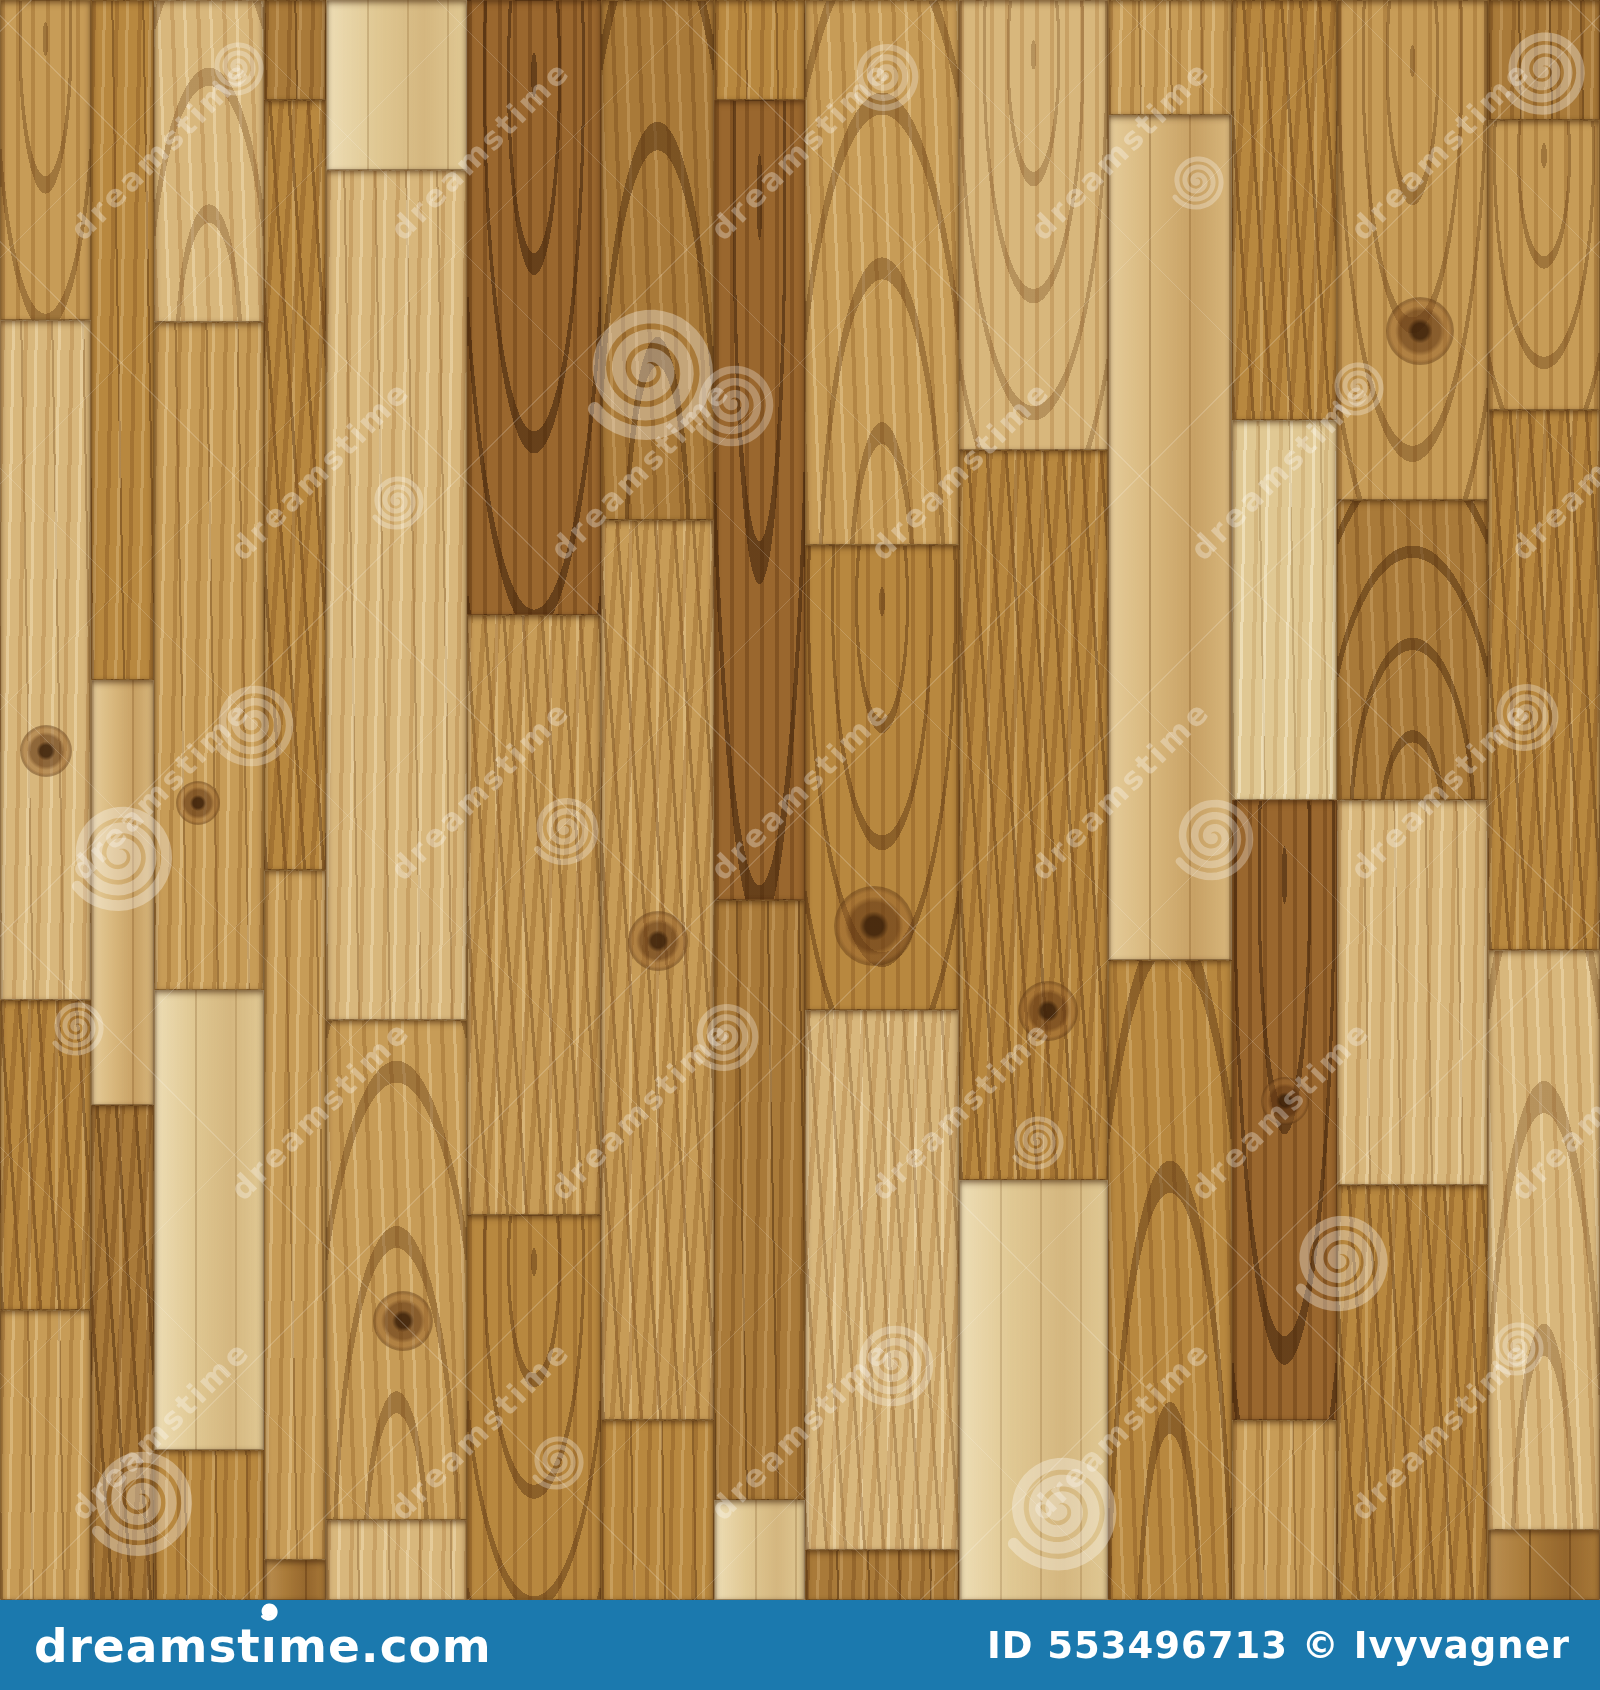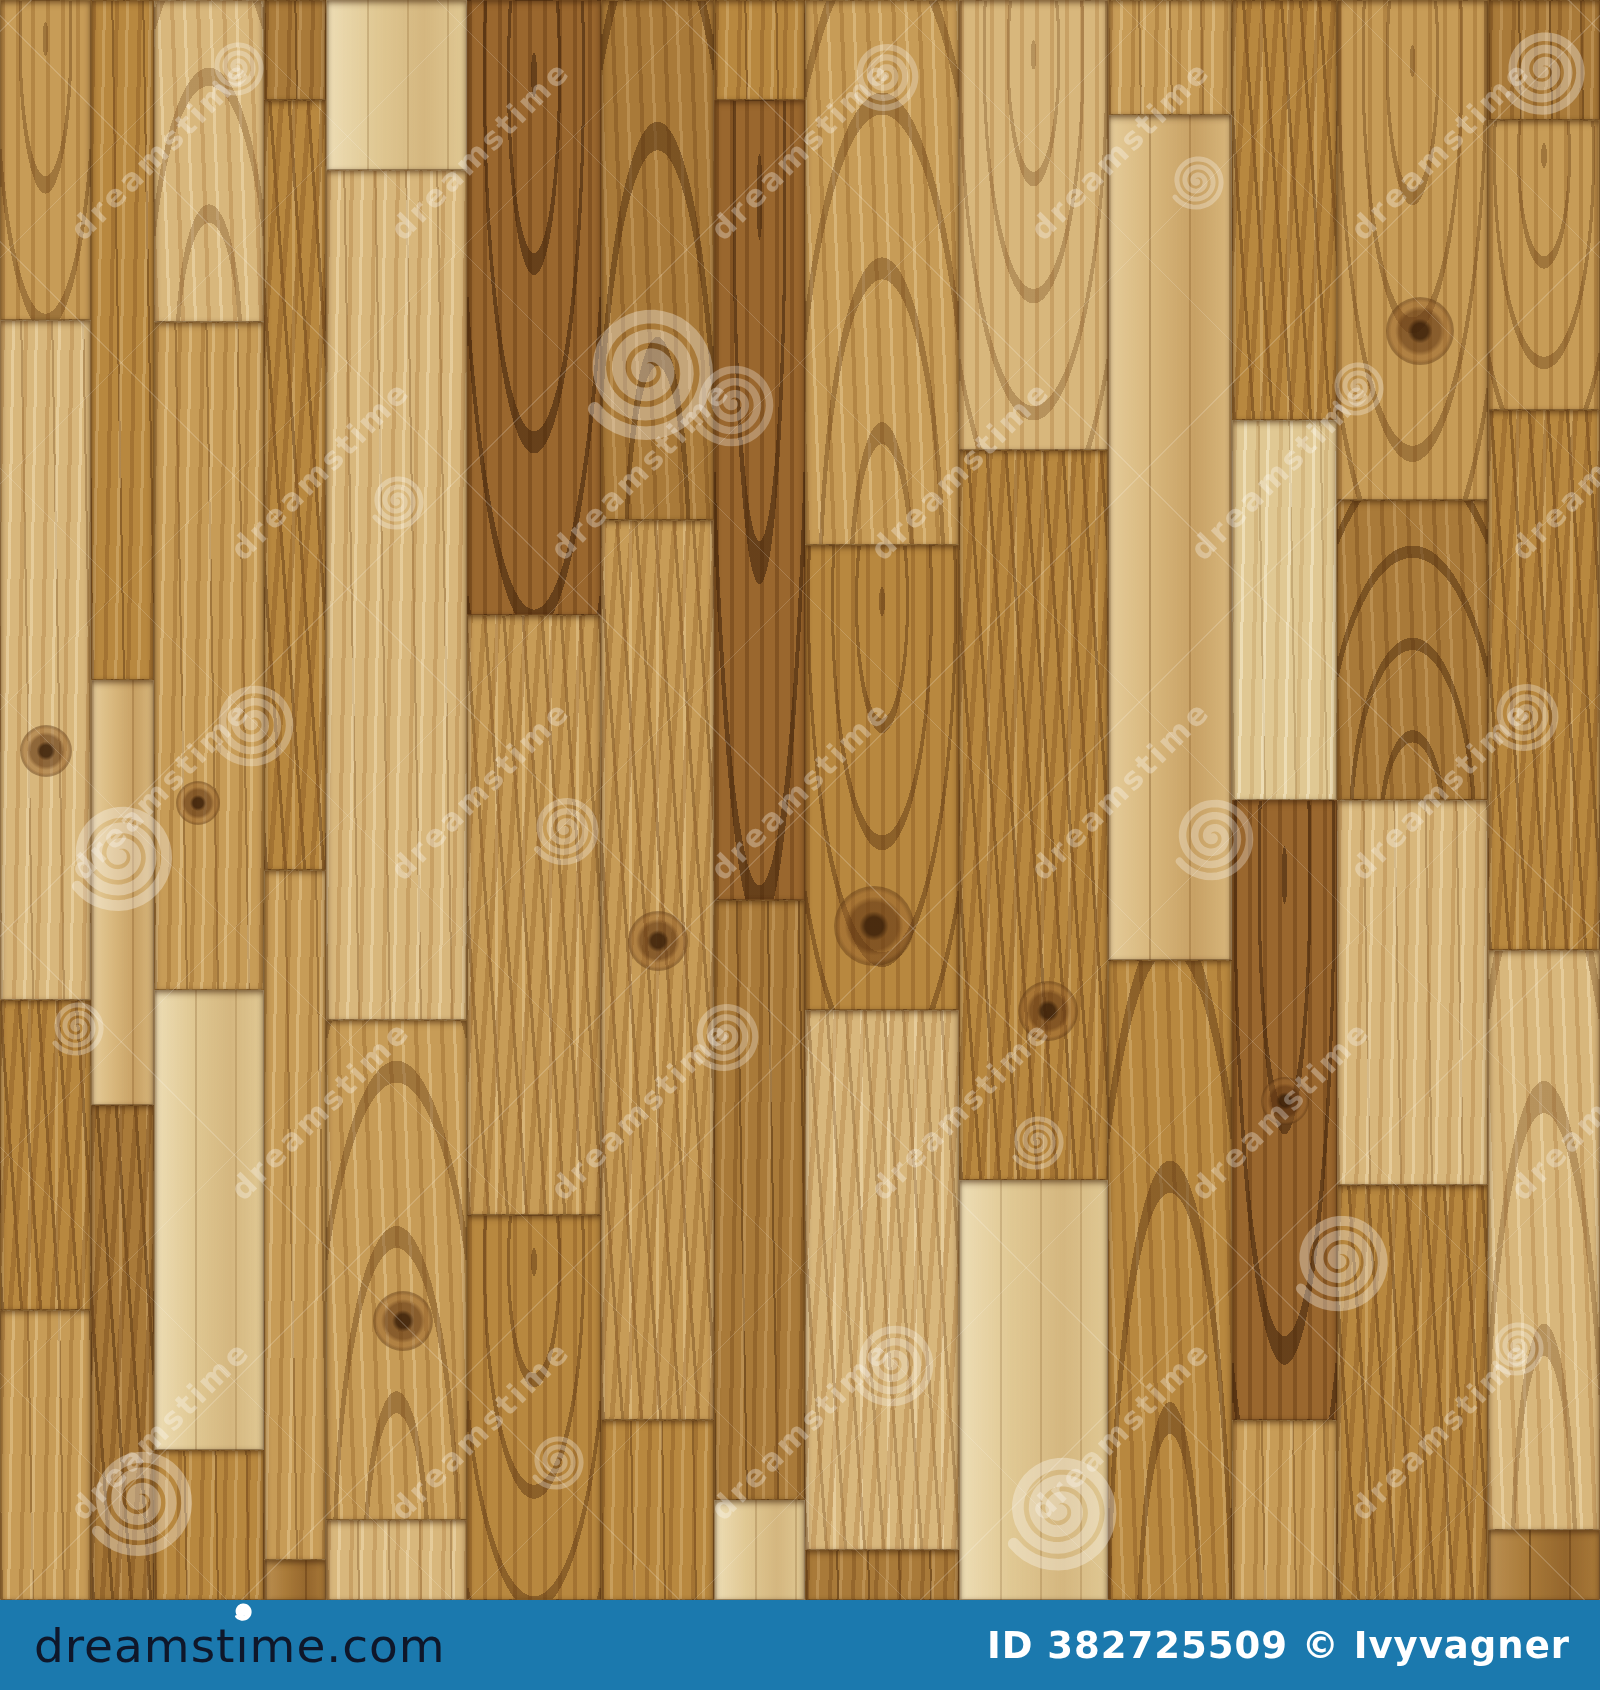--- a/index.html
+++ b/index.html
@@ -38,21 +38,21 @@
   .wm-lines{position:absolute;left:0;top:0;width:1600px;height:1600px;pointer-events:none;}
   .wm{position:absolute;left:0;top:0;width:1600px;height:1600px;overflow:hidden;pointer-events:none;}
   .wm-text{position:absolute;font-weight:bold;font-size:31px;letter-spacing:3px;
            transform:translate(-50%,-50%) rotate(-45deg);white-space:nowrap;}
   .wm-spiral{position:absolute;}
 
   
   .bar{position:absolute;left:0;bottom:0;width:1600px;height:90px;background:#1b79ae;
        display:flex;align-items:center;justify-content:space-between;
        padding:0 30px 0 34px;box-sizing:border-box;}
-  .logo{position:relative;color:#0f172a;font-size:47px;font-weight:normal;letter-spacing:1px;
+  .logo{position:relative;color:#ffffff;font-size:47px;font-weight:bold;letter-spacing:1px;
         display:flex;align-items:flex-start;line-height:1;}
   .logo .ichar{position:relative;display:inline-block;}
   .logo .ichar svg{position:absolute;left:50%;top:-20px;transform:translateX(-50%);}
   .credit{color:#fff;font-size:37px;font-weight:bold;letter-spacing:1px;line-height:1;}
 </style>
 </head>
 <body>
 
 <div class="stage">
   <div class="wood" id="wood">
@@ -221,15 +221,15 @@
     </div>
 
   <div class="bar" id="bar" style="background: rgb(27, 121, 174);">
     <div class="logo">
       <span>dreamst</span>
         <span class="ichar"><span>ı</span><span id="logoSpiral"><svg viewBox="0 0 100 100" width="19" height="19" style="opacity: 1;">
               <path d="M50.0 50.0 L50.3 50.0 L50.6 50.2 L50.8 50.4 L51.0 50.7 L51.1 51.1 L51.1 51.5 L51.1 51.9 L50.9 52.4 L50.6 52.8 L50.1 53.1 L49.6 53.4 L49.0 53.6 L48.4 53.7 L47.6 53.7 L46.9 53.6 L46.2 53.2 L45.4 52.8 L44.8 52.2 L44.2 51.4 L43.7 50.6 L43.4 49.6 L43.2 48.5 L43.3 47.4 L43.5 46.2 L43.9 45.1 L44.5 44.0 L45.3 43.0 L46.3 42.0 L47.4 41.3 L48.7 40.7 L50.2 40.3 L51.7 40.1 L53.3 40.2 L54.9 40.5 L56.5 41.1 L58.0 42.0 L59.3 43.1 L60.6 44.4 L61.6 46.0 L62.4 47.8 L62.9 49.7 L63.1 51.7 L63.0 53.7 L62.6 55.8 L61.8 57.8 L60.7 59.7 L59.3 61.5 L57.6 63.0 L55.7 64.3 L53.5 65.3 L51.1 66.0 L48.7 66.3 L46.1 66.2 L43.6 65.7 L41.1 64.8 L38.8 63.6 L36.6 61.9 L34.7 59.9 L33.1 57.6 L31.8 55.0 L31.0 52.2 L30.5 49.3 L30.6 46.3 L31.0 43.3 L32.0 40.3 L33.4 37.5 L35.3 34.9 L37.6 32.6 L40.2 30.6 L43.2 29.1 L46.4 28.0 L49.8 27.4 L53.3 27.3 L56.8 27.8 L60.2 28.8 L63.5 30.3 L66.6 32.4 L69.3 34.9 L71.6 37.8 L73.5 41.2 L74.9 44.8 L75.7 48.6 L76.0 52.6 L75.6 56.6 L74.6 60.5 L73.0 64.3 L70.8 67.8 L68.0 71.0 L64.8 73.8 L61.1 76.0 L57.1 77.7 L52.9 78.8 L48.4 79.2 L43.9 78.9 L39.5 78.0 L35.2 76.3 L31.2 74.0 L27.5 71.1 L24.3 67.6 L21.7 63.6 L19.6 59.3 L18.3 54.6 L17.6 49.7 L17.7 44.7 L18.6 39.8 L20.2 35.0 L22.6 30.5 L25.7 26.3 L29.4 22.7 L33.6 19.6 L38.3 17.1 L43.4 15.4 L48.7 14.5 L54.2 14.4 L59.6 15.2 L64.9 16.7 L70.0 19.1 L74.6 22.3 L78.8 26.2 L82.4 30.7 L85.2 35.7 L87.3 41.1 L88.5 46.9 L88.9 52.8 L88.3 58.7 L86.8 64.6 L84.4 70.2 L81.2 75.4 L77.2 80.0 L72.5 84.1 L67.2 87.4 L61.4 89.9 L55.2 91.5 L48.9 92.1 L42.4 91.7 L36.1 90.4 L29.9 88.1 L24.2 84.9 L19.0 80.8 L14.4 75.9" fill="none" stroke="#ffffff" stroke-width="13" stroke-linecap="round"></path>
             </svg></span></span>
         <span>me.com</span>
     </div>
-    <div class="credit">ID 382725509 © Ivyvagner</div>
+    <div class="credit">ID 553496713 © Ivyvagner</div>
   </div>
 </div>
 
 </body></html>

